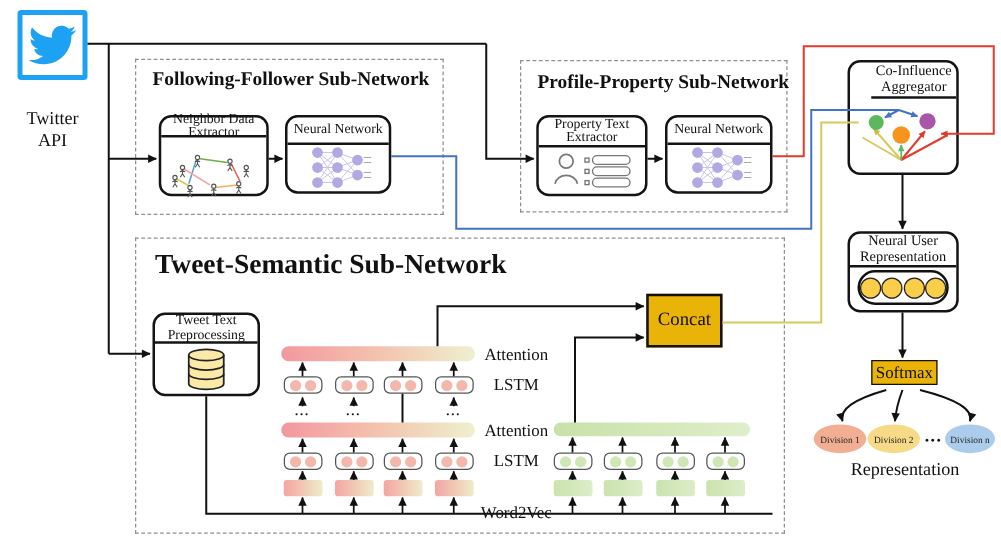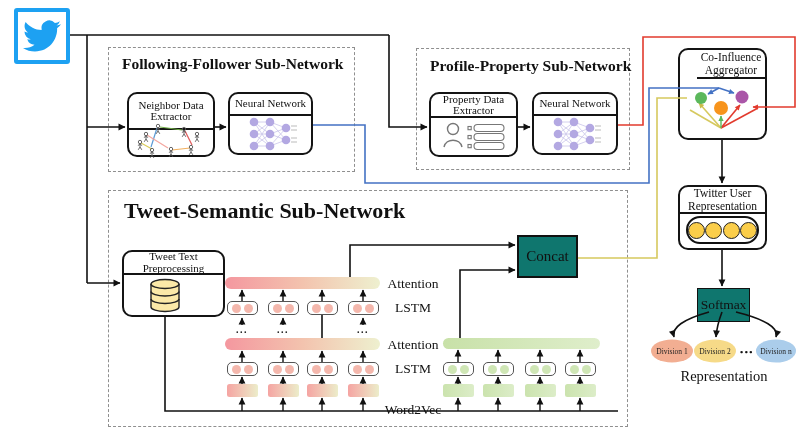--- a/index.html
+++ b/index.html
@@ -12,21 +12,21 @@
   
   .nbox{border:2.4px solid #141414;border-radius:10px;background:#fff;}
   .nbox .t{border-bottom:2.4px solid #141414;display:flex;flex-direction:column;
            align-items:center;justify-content:center;text-align:center;
            font-size:11px;line-height:11.5px;box-sizing:border-box;}
   
   .twbox{border:4px solid #1da1f2;border-radius:3px;background:#fff;
          display:flex;align-items:center;justify-content:center;}
   .twlabel{font-size:14.5px;line-height:18px;text-align:center;}
   
-  .sq{border:2px solid #111;background:#0f766e;display:flex;align-items:center;
+  .sq{border:2px solid #111;background:#eab308;display:flex;align-items:center;
       justify-content:center;font-size:15px;}
   .sq.sm{border-width:1.5px;font-size:13.5px;}
   
   .bar{height:12px;border-radius:6px;}
   .bar.pink{background:linear-gradient(90deg,#f4979f 0%,#f3c3ae 50%,#eef0cf 100%);}
   .bar.green{background:linear-gradient(90deg,#c8e1a8 0%,#dfeecb 100%);}
   
   .lstm{width:31px;height:14px;border:1.2px solid #555;border-radius:5px;background:#fff;
         display:flex;align-items:center;justify-content:center;gap:3px;}
   .lstm i{display:block;width:9px;height:9px;border-radius:50%;}
@@ -51,83 +51,87 @@
 </head>
 <body>
 
 <div id="canvas">
 
   <div class="abs twbox" style="left:14px;top:8px;width:56px;height:56px;">
     <svg width="38" height="38" viewBox="0 0 24 24">
       <path fill="#1da1f2" d="M23.953 4.57a10 10 0 01-2.825.775 4.958 4.958 0 002.163-2.723c-.951.555-2.005.959-3.127 1.184a4.92 4.92 0 00-8.384 4.482C7.69 8.095 4.067 6.13 1.64 3.162a4.822 4.822 0 00-.666 2.475c0 1.71.87 3.213 2.188 4.096a4.904 4.904 0 01-2.228-.616v.06a4.923 4.923 0 003.946 4.827 4.996 4.996 0 01-2.212.085 4.936 4.936 0 004.604 3.417 9.867 9.867 0 01-6.102 2.105c-.39 0-.779-.023-1.17-.067a13.995 13.995 0 007.557 2.209c9.053 0 13.998-7.496 13.998-13.985 0-.21 0-.42-.015-.63A9.935 9.935 0 0024 4.59z"></path>
     </svg>
   </div>
+  <div class="abs twlabel" style="left:6px;top:86px;width:72px;">
+    <div>Twitter</div>
+    <div>API</div>
+  </div>
 
   <div class="abs dashed" style="left:108px;top:47px;width:247px;height:125px;"></div>
   <div class="abs dtitle" style="left:122px;top:55px;">Following-Follower Sub-Network</div>
 
   <div class="abs dashed" style="left:416px;top:48px;width:214px;height:122px;"></div>
   <div class="abs dtitle" style="left:430px;top:57px;">Profile-Property Sub-Network</div>
 
   <div class="abs dashed" style="left:108px;top:190px;width:520px;height:237px;"></div>
   <div class="abs dtitle" style="left:124px;top:198px;font-size:22px;">Tweet-Semantic Sub-Network</div>
 
   <div class="abs nbox" style="left:127px;top:92px;width:88px;height:65px;">
-    <div class="t" style="height:36px;">
+    <div class="t" style="height:16px;">
       <span>Neighbor Data</span>
       <span>Extractor</span>
     </div>
   </div>
   <div class="abs nbox" style="left:228px;top:92px;width:85px;height:63px;">
     <div class="t" style="height:22px;">
       <span>Neural Network</span>
     </div>
   </div>
 
   <div class="abs nbox" style="left:429px;top:92px;width:89px;height:65px;">
     <div class="t" style="height:24px;">
-      <span>Property Data</span>
+      <span>Property Text</span>
       <span>Extractor</span>
     </div>
   </div>
   <div class="abs nbox" style="left:532px;top:92px;width:86px;height:63px;">
     <div class="t" style="height:22px;">
       <span>Neural Network</span>
     </div>
   </div>
 
   <div class="abs nbox" style="left:678px;top:48px;width:89px;height:92px;padding-left:17px;">
     <div class="t" style="height:29px;font-size:11.5px;line-height:12.5px;">
       <span>Co-Influence</span>
       <span>Aggregator</span>
     </div>
   </div>
 
   <div class="abs nbox" style="left:678px;top:185px;width:89px;height:65px;">
     <div class="t" style="height:27px;font-size:11.5px;line-height:12.5px;">
-      <span>Twitter User</span>
+      <span>Neural User</span>
       <span>Representation</span>
     </div>
   </div>
   <div class="abs pill" style="left:686px;top:216px;width:73px;height:28px;">
     <i></i>
       <i></i>
       <i></i>
       <i></i>
   </div>
 
-  <div class="abs sq sm" style="left:697px;top:288px;width:53px;height:34px;">
+  <div class="abs sq sm" style="left:697px;top:288px;width:53px;height:20px;">
     <span>Softmax</span>
   </div>
 
   <div class="abs ssl" style="left:663px;top:367px;width:122px;">
     <div>Representation</div>
   </div>
 
-  <div class="abs nbox" style="left:122px;top:250px;width:103px;height:67px;">
+  <div class="abs nbox" style="left:122px;top:250px;width:86px;height:67px;">
     <div class="t" style="height:23px;">
       <span>Tweet Text</span>
       <span>Preprocessing</span>
     </div>
   </div>
 
   <div class="abs sq" style="left:517px;top:235px;width:61px;height:43px;">
     <span>Concat</span>
   </div>
 

